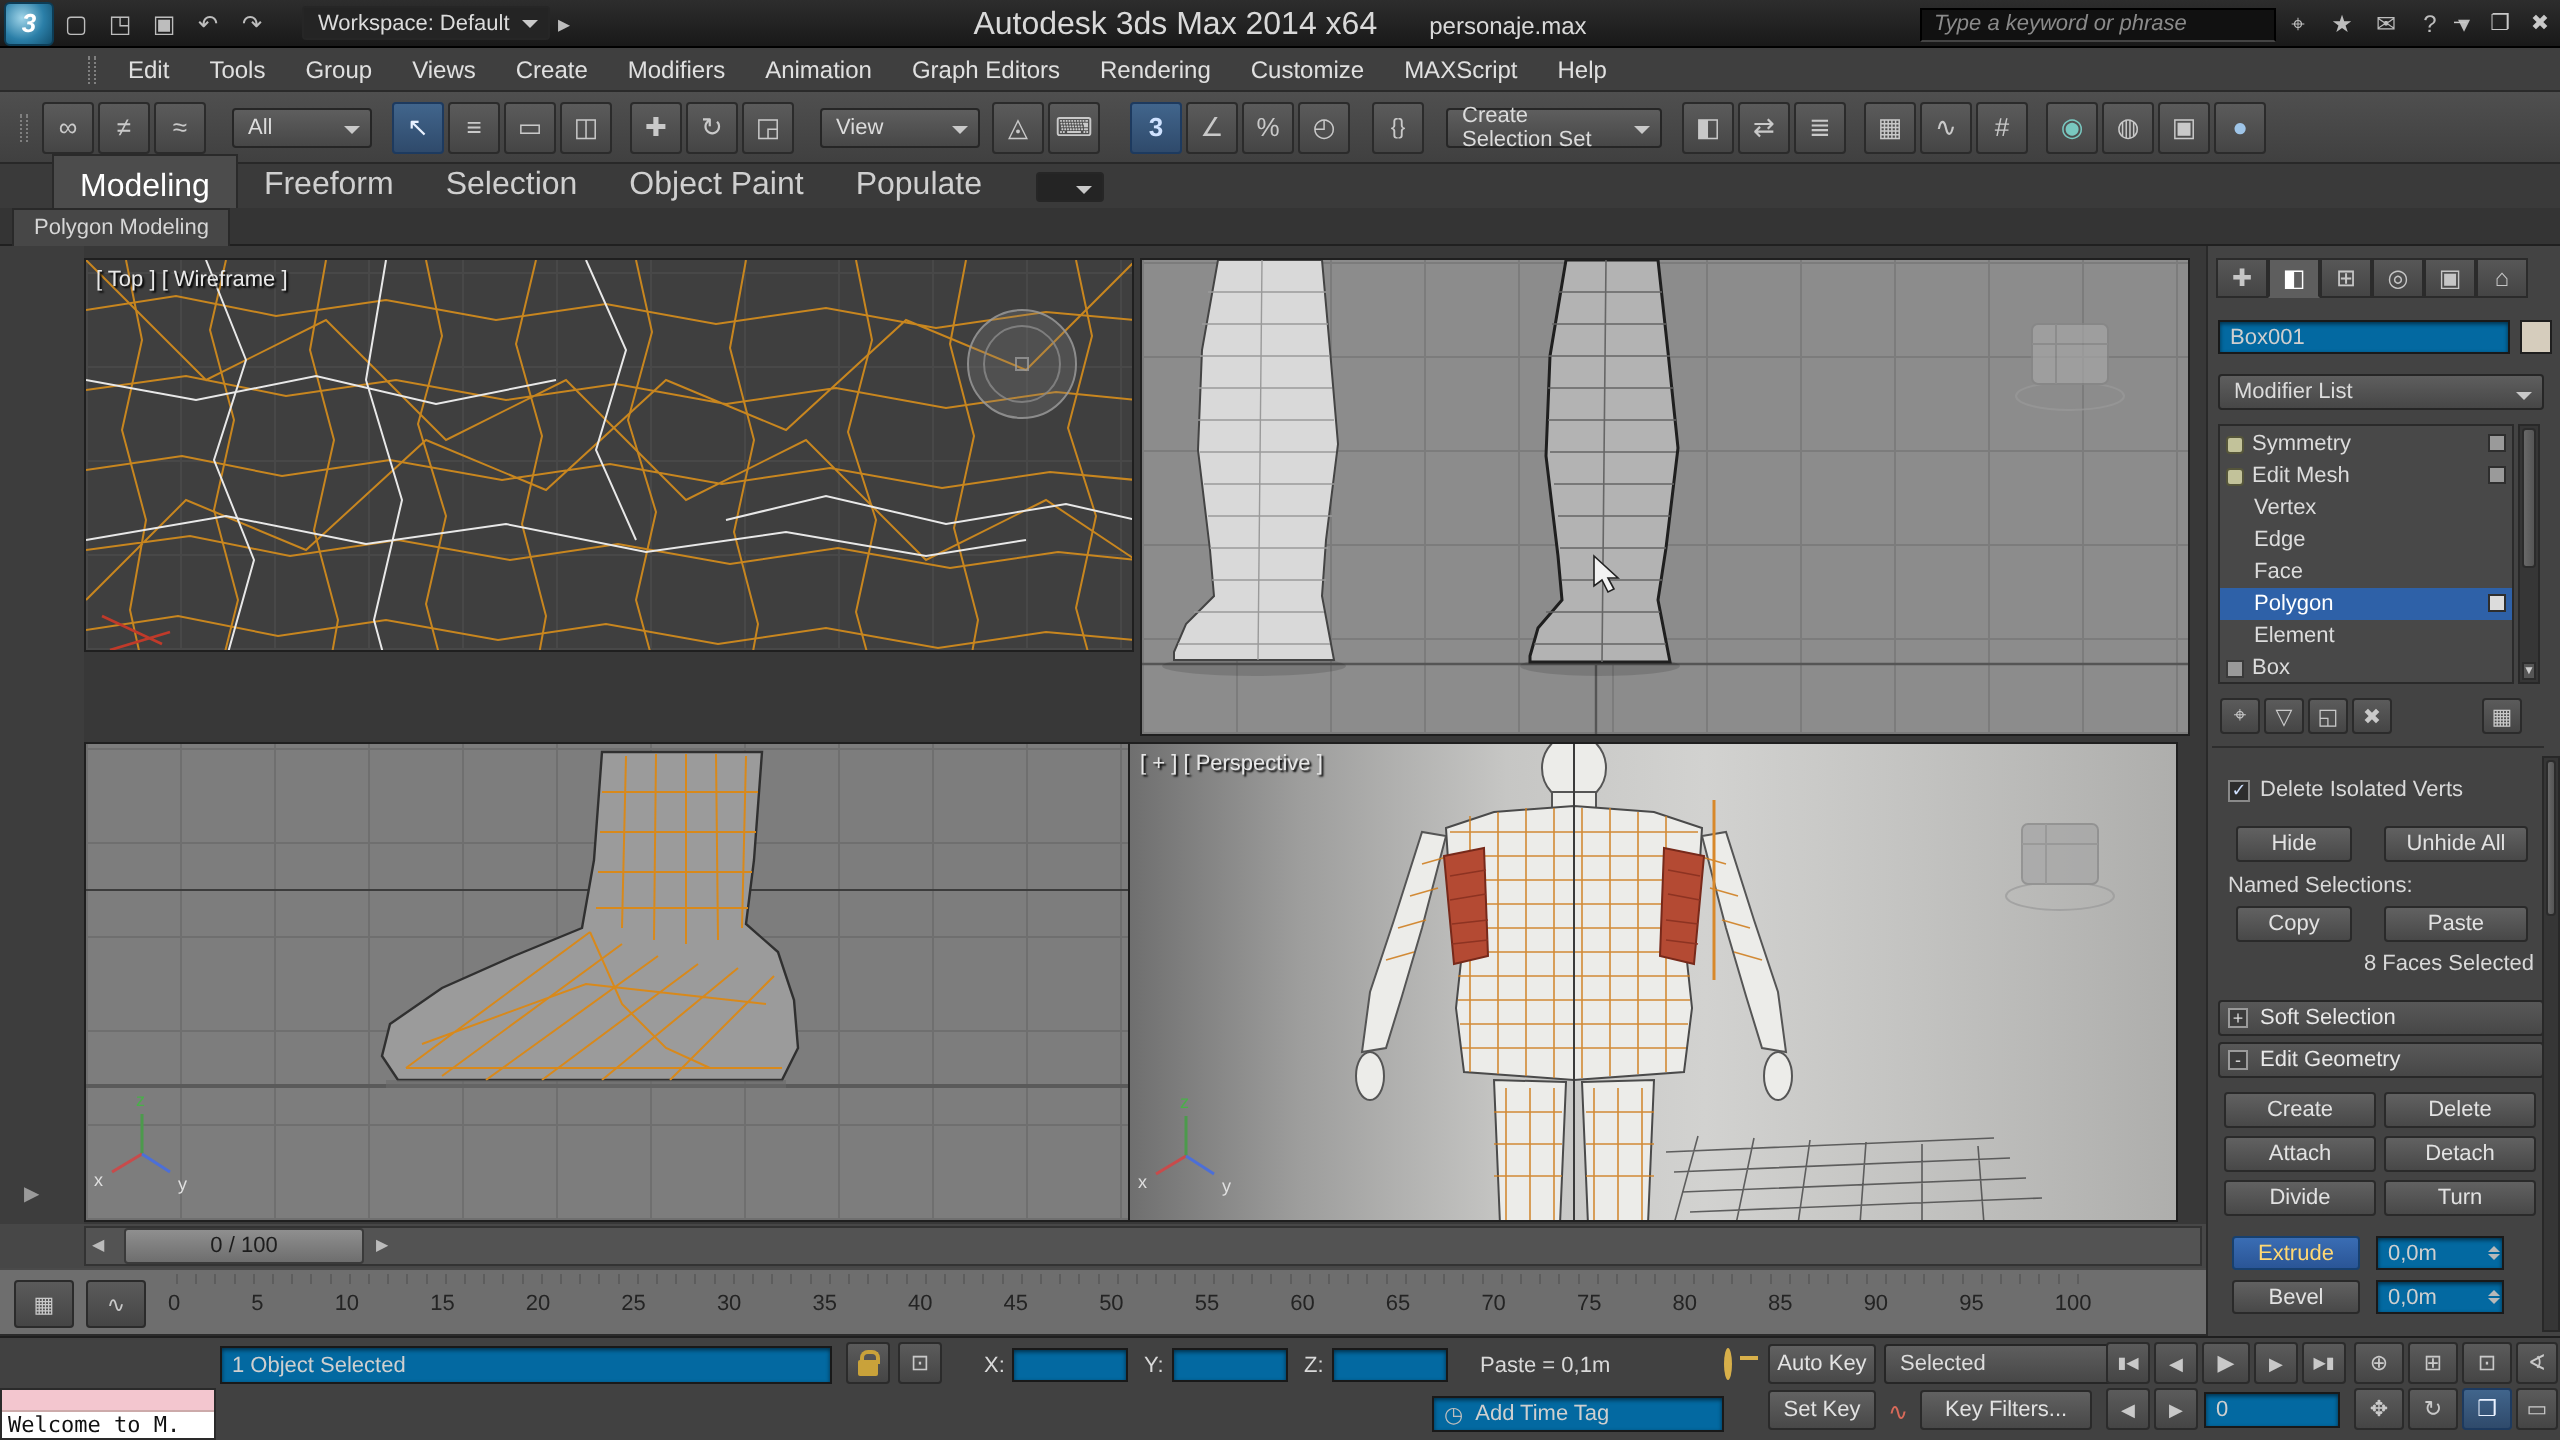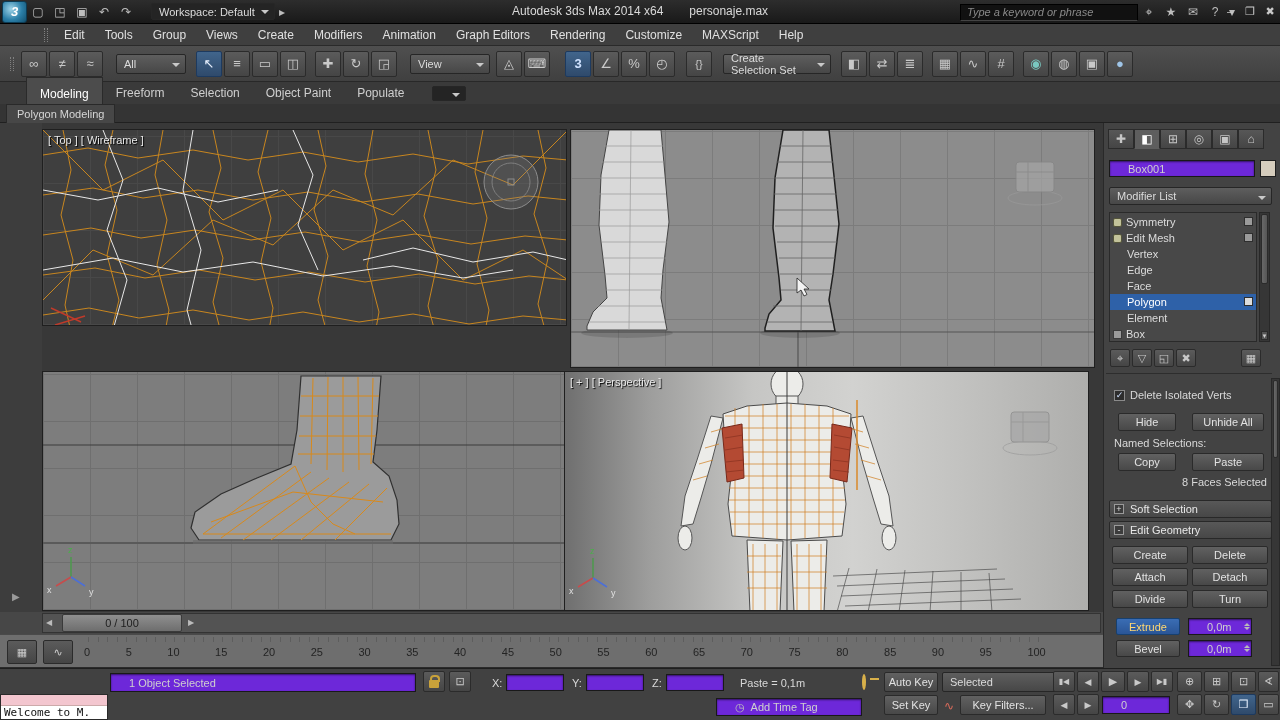--- a/index.html
+++ b/index.html
@@ -10,25 +10,25 @@
 .row{display:flex;align-items:center}
 .ico{width:26px;height:26px;display:flex;align-items:center;justify-content:center;background:linear-gradient(#5b5b5b,#454545);border:1px solid #2b2b2b;border-radius:2px;color:#c9c9c9;font-size:13px;margin:0 1px;flex:none}
 .ico.sm{width:20px;height:18px;font-size:11px}
 .ico.active{background:linear-gradient(#41658c,#2f4a6b);border-color:#1d3a5f;color:#eaf2ff}
 .ico.snap{color:#cfe2ff;font-weight:bold}
 .tico{width:22px;height:18px;display:flex;align-items:center;justify-content:center;color:#bdbdbd;font-size:12px;flex:none}
 .dd{height:20px;background:linear-gradient(#5e5e5e,#474747);border:1px solid #262626;border-radius:2px;display:flex;align-items:center;padding:0 18px 0 7px;position:relative;color:#dcdcdc;flex:none;font-size:11px}
 .dd::after{content:"";position:absolute;right:5px;top:8px;border:4px solid transparent;border-top-color:#c9c9c9}
 .dd.dark{background:#242424;height:17px}
 .dd.dark::after{top:6px}
-.fld{background:#6d28d9;border:1px solid #191919;box-shadow:inset 0 1px 2px rgba(0,0,0,.55);color:#cfcfcf;display:flex;align-items:center;padding:0 18px}
+.fld{background:#0369a1;border:1px solid #191919;box-shadow:inset 0 1px 2px rgba(0,0,0,.55);color:#cfcfcf;display:flex;align-items:center;padding:0 5px}
 .btn{background:linear-gradient(#616161,#484848);border:1px solid #2a2a2a;border-radius:2px;color:#e2e2e2;display:flex;align-items:center;justify-content:center;font-size:11px}
 .btn.blue{background:linear-gradient(#3a6db4,#2a5596);border-color:#17406f;color:#ffd873}
 .menu{padding:0 10px;height:22px;display:flex;align-items:center;color:#e0e0e0;font-size:12px}
-.rtab{padding:16px 13px;height:22px;display:flex;align-items:center;color:#cfcfcf;font-size:12px}
+.rtab{padding:16px 13px;height:22px;display:flex;align-items:center;color:#cfcfcf;font-size:16px}
 .rtab.active{background:#4c4c4c;border:1px solid #2a2a2a;border-bottom:none;color:#fff}
 .vp{position:absolute;border:1px solid #1f1f1f;overflow:hidden}
 .vplabel{position:absolute;left:5px;top:4px;color:#e8e8e8;text-shadow:1px 1px 1px #000;z-index:3;font-size:11px}
 .vp svg{position:absolute;left:0;top:0}
 .grid-dark{background-color:#3f3f3f;background-image:repeating-linear-gradient(90deg,#484848 0 1px,transparent 1px 47px),repeating-linear-gradient(0deg,#484848 0 1px,transparent 1px 47px)}
 .grid-mid{background-color:#8c8c8c;background-image:repeating-linear-gradient(90deg,#7c7c7c 0 1px,transparent 1px 47px),repeating-linear-gradient(0deg,#7c7c7c 0 1px,transparent 1px 47px)}
 .grid-lt{background-color:#7d7d7d;background-image:repeating-linear-gradient(90deg,#6f6f6f 0 1px,transparent 1px 47px),repeating-linear-gradient(0deg,#6f6f6f 0 1px,transparent 1px 47px)}
 .persp{background:linear-gradient(90deg,#6f6f6f 0%,#9d9d9c 16%,#c6c6c4 36%,#d2d2d0 55%,#c2c2c0 76%,#aeaeac 100%)}
 .srow{height:16px;display:flex;align-items:center;padding:0 3px;color:#dcdcdc;position:relative;font-size:11px}
 .srow.sel{background:#2e61a8;color:#fff}
@@ -68,21 +68,21 @@
   <div class="abs row" style="left:0;top:0;width:1280px;height:24px;background:linear-gradient(#2d2d2d,#191919);border-bottom:1px solid #000">
     <div class="logo" style="margin-left:2px">3</div>
     <span class="tico">▢</span>
     <span class="tico">◳</span>
     <span class="tico">▣</span>
     <span class="tico">↶</span>
     <span class="tico">↷</span>
     <div class="dd dark" style="margin-left:14px;width:124px">Workspace: Default</div>
     <span class="tico" style="width:14px">▸</span>
     <div class="abs row" style="left:50%;top:4px;transform:translateX(-50%);white-space:nowrap">
-      <span class="lbl" style="font-size:12px">Autodesk 3ds Max  2014 x64</span>
+      <span class="lbl" style="font-size:16px">Autodesk 3ds Max  2014 x64</span>
       <span class="lbl" style="font-size:12px;margin-left:26px">personaje.max</span>
     </div>
     <div class="abs row" style="right:42px;top:3px">
       <input id="search" placeholder="Type a keyword or phrase" style="">
       <span class="tico">⌖</span>
       <span class="tico">★</span>
       <span class="tico">✉</span>
       <span class="tico">?</span>
       <span class="tico" style="width:12px">▾</span>
     </div>

